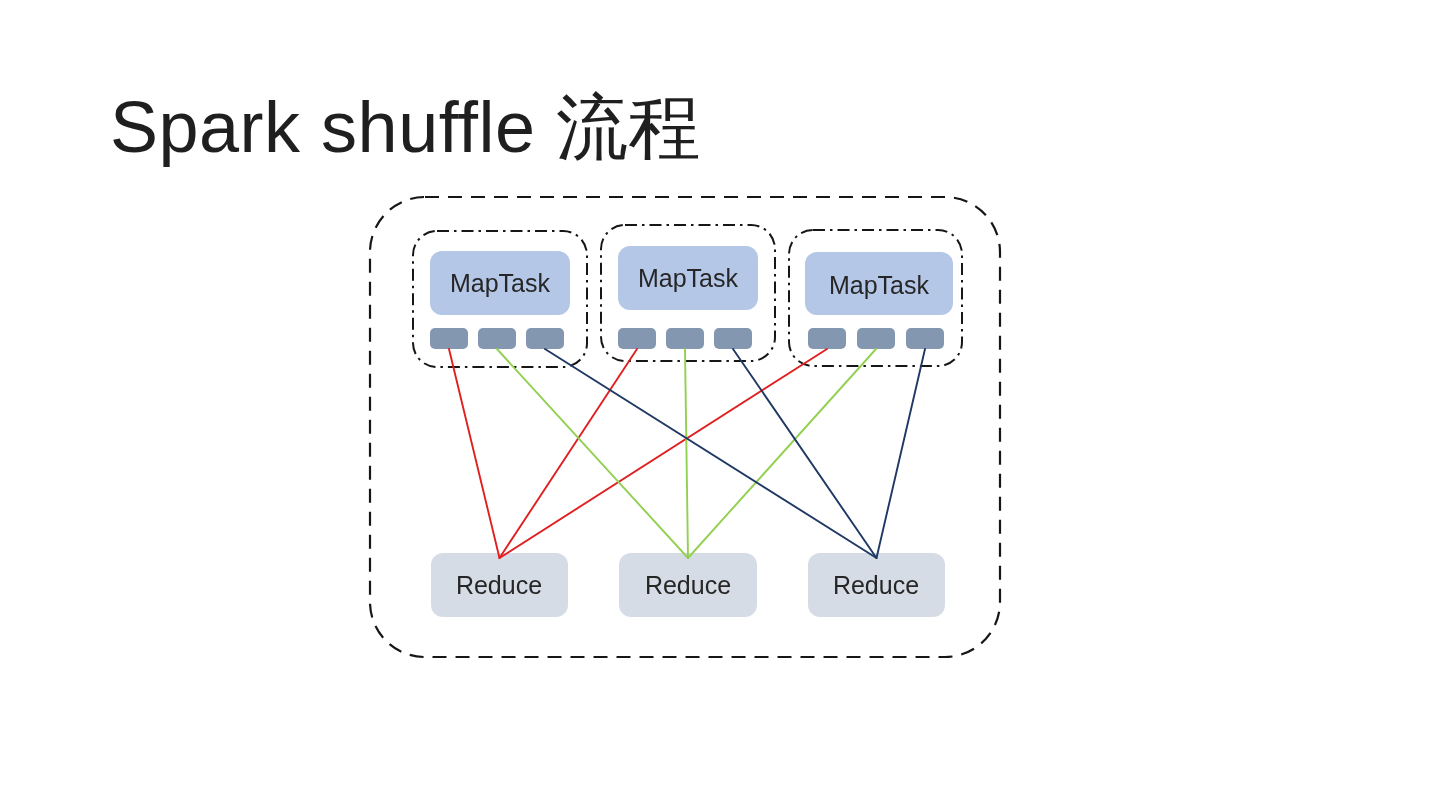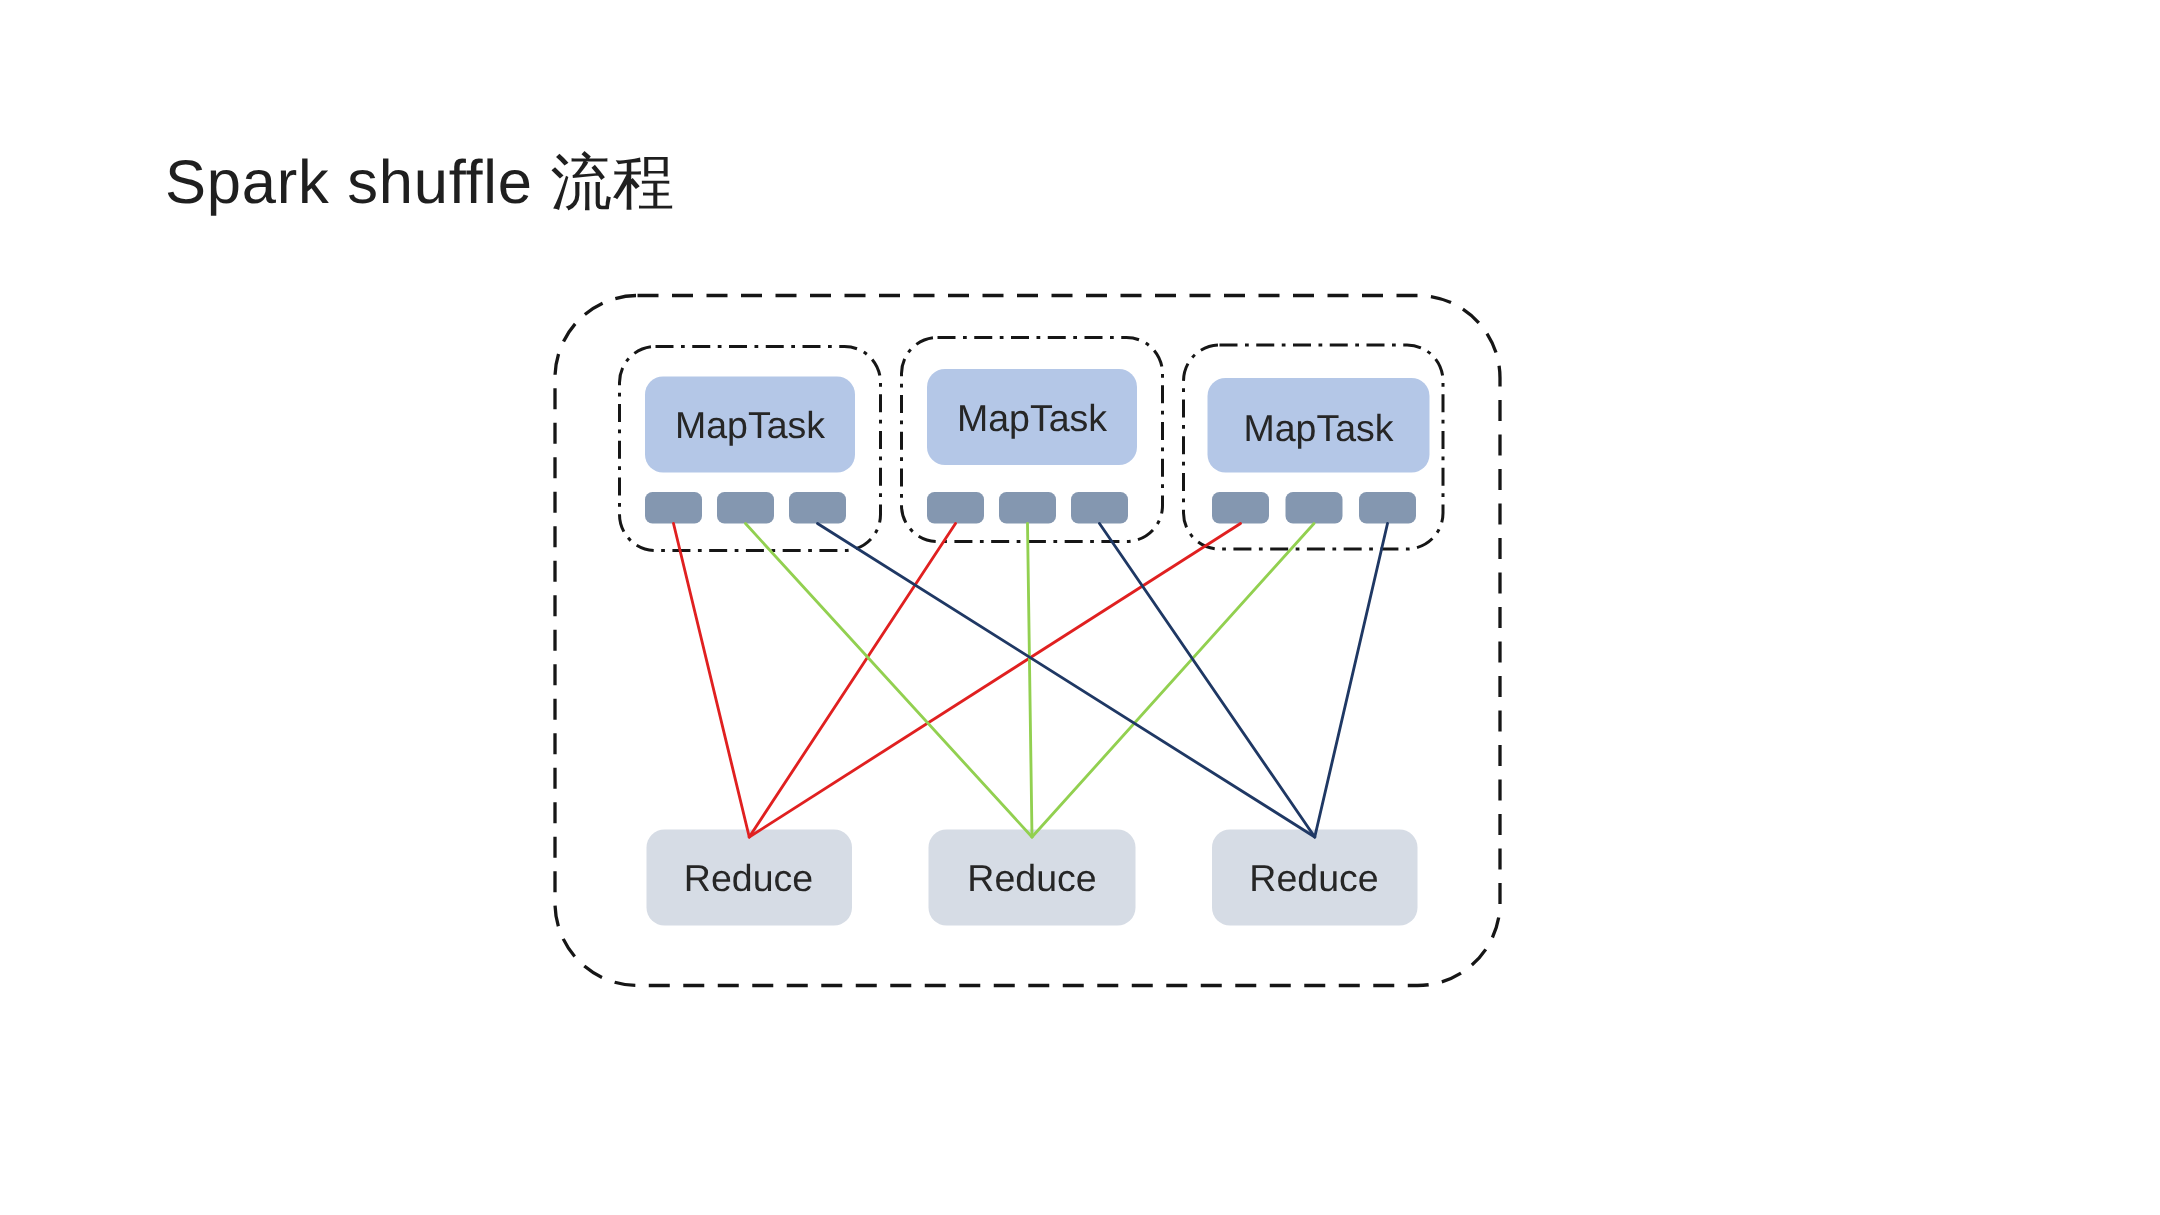--- a/index.html
+++ b/index.html
@@ -11,22 +11,22 @@
   .slide {
     position: relative;
     width: 1440px;
     height: 810px;
     background: #ffffff;
     overflow: hidden;
   }
   .slide-title {
     position: absolute;
     left: 110px;
-    top: 94px;
-    font-size: 41px;
+    top: 80px;
+    font-size: 72px;
     font-weight: 300;
     color: #1f1f1f;
     letter-spacing: 0.5px;
     white-space: nowrap;
   }
   svg.diagram {
     position: absolute;
     left: 0;
     top: 0;
   }

